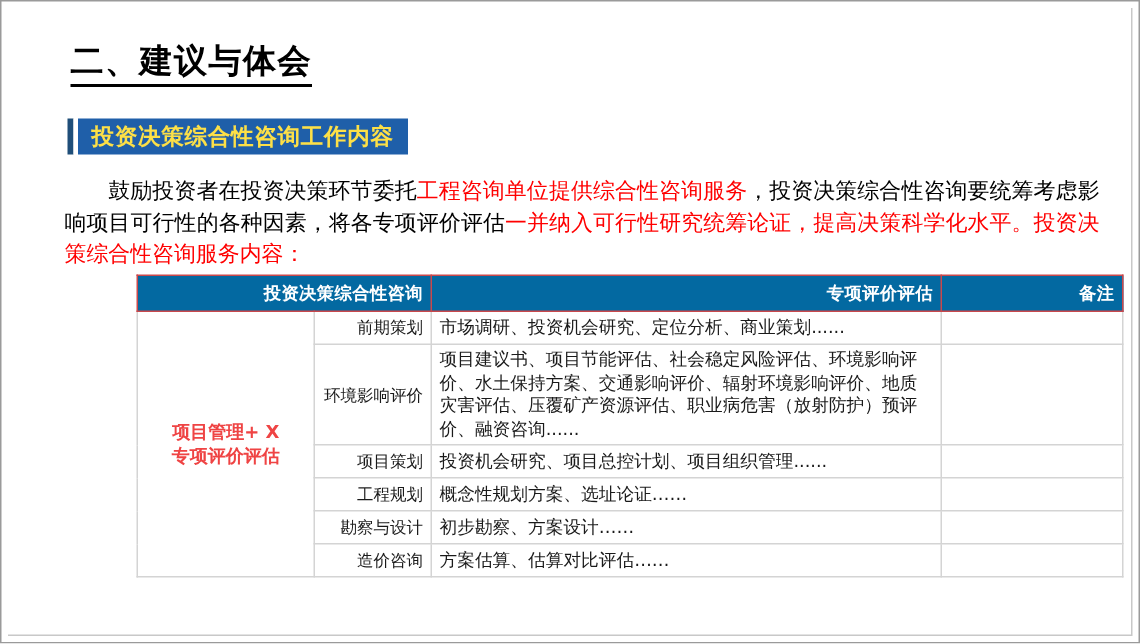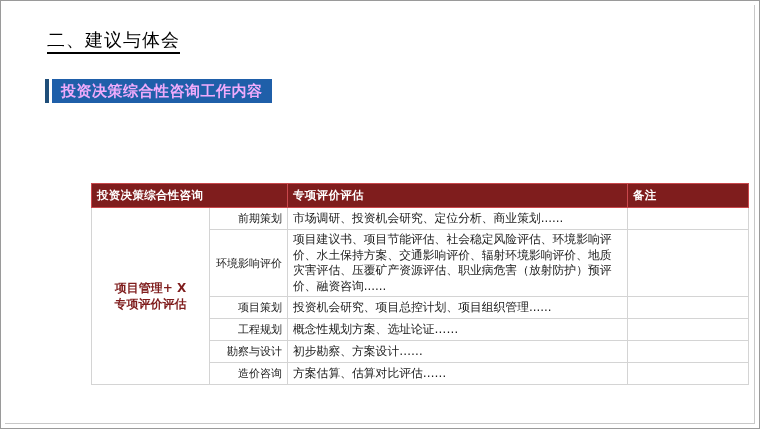--- a/index.html
+++ b/index.html
@@ -27,22 +27,22 @@
     bottom: 4px;
     background: #ffffff;
     box-shadow: -1px -1px 0 0 #c8c8c8 inset;
   }
 
   
   .section-title {
     position: absolute;
     left: 42px;
     top: 24px;
-    font-size: 18px;
-    font-weight: normal;
+    font-size: 22px;
+    font-weight: bold;
     color: #000000;
     letter-spacing: 1px;
     line-height: 1.2;
     border-bottom: 2px solid #000000;
     padding-bottom: 1px;
     white-space: nowrap;
   }
 
   
   .banner-wrap {
@@ -56,21 +56,21 @@
   .banner-bar {
     width: 4px;
     background: #1F4E79;
   }
   .banner-gap {
     width: 3px;
     background: #ffffff;
   }
   .banner-box {
     background: #1F5FA9;
-    color: #f0abfc;
+    color: #fde047;
     font-size: 15px;
     font-weight: bold;
     letter-spacing: 0.5px;
     padding: 0 9px;
     display: flex;
     align-items: center;
     white-space: nowrap;
   }
 
   
@@ -97,41 +97,41 @@
     table-layout: fixed;
     font-size: 11.5px;
     color: #1a1a1a;
   }
   .tbl th, .tbl td {
     border: 1px solid #d4d4d4;
     padding: 2px 5px;
     vertical-align: middle;
   }
   .tbl thead th {
-    background: #7f1d1d;
+    background: #0369a1;
     color: #ffffff;
     font-weight: bold;
-    text-align: left;
+    text-align: right;
     font-size: 11.5px;
     height: 19px;
     border: 1px solid #C9484C;
     letter-spacing: 0.3px;
     font-family: Liberation Mono, monospace;
   }
   .col-cat { width: 118px; }
   .col-sub { width: 78px; }
   .col-det { width: 340px; }
   .col-note { width: 121px; }
 
   td.cell-cat {
     text-align: center;
     font-weight: bold;
     font-size: 12px;
     line-height: 16px;
-    color: #7f1d1d;
+    color: #ef4444;
   }
   td.cell-sub {
     text-align: right;
     font-size: 11px;
     white-space: nowrap;
   }
   td.cell-det {
     text-align: left;
     font-size: 11.8px;
     line-height: 15.5px;
@@ -160,20 +160,23 @@
   <div id="slide-inner">
 
     <div class="section-title">二、建议与体会</div>
 
     <div class="banner-wrap">
       <div class="banner-bar"></div>
       <div class="banner-gap"></div>
       <div class="banner-box">投资决策综合性咨询工作内容</div>
     </div>
 
+    <div class="para">
+      <span>鼓励投资者在投资决策环节委托</span><span class="red">工程咨询单位提供综合性咨询服务</span><span>，投资决策综合性咨询要统筹考虑影响项目可行性的各种因素，将各专项评价评估</span><span class="red">一并纳入可行性研究统筹论证，提高决策科学化水平。投资决策综合性咨询服务内容：</span>
+    </div>
 
     <table class="tbl">
       <colgroup>
         <col class="col-cat">
         <col class="col-sub">
         <col class="col-det">
         <col class="col-note">
       </colgroup>
       <thead>
         <tr>

